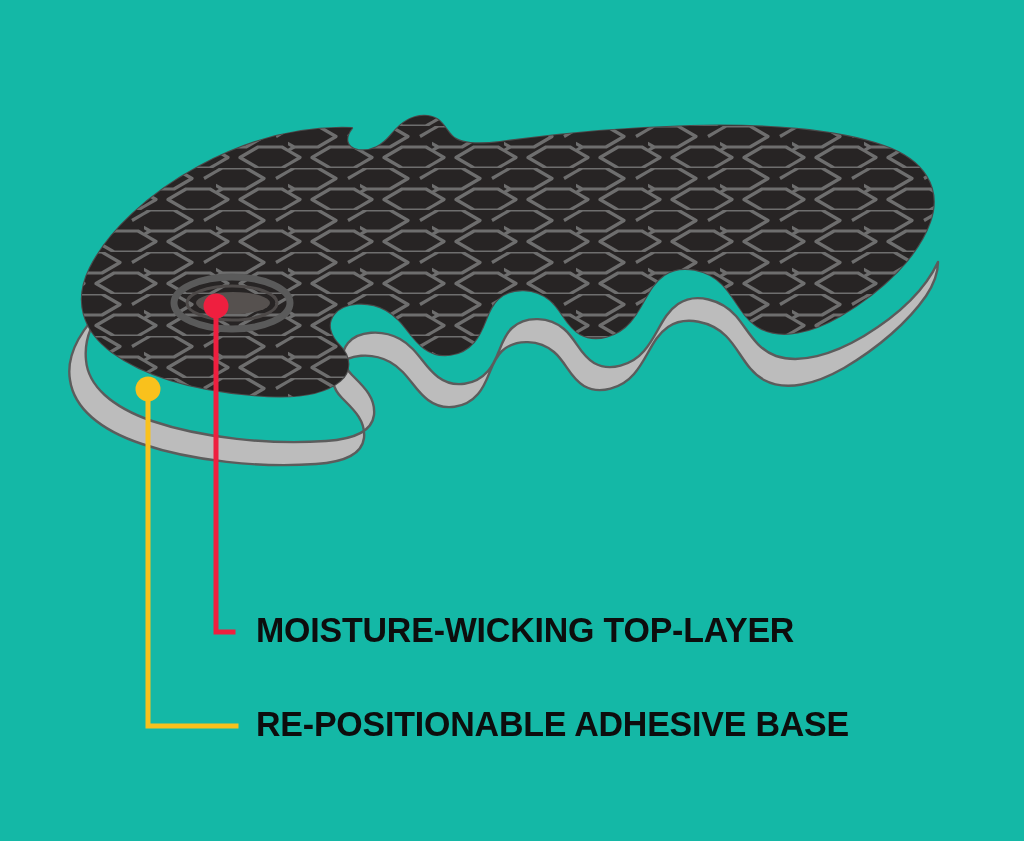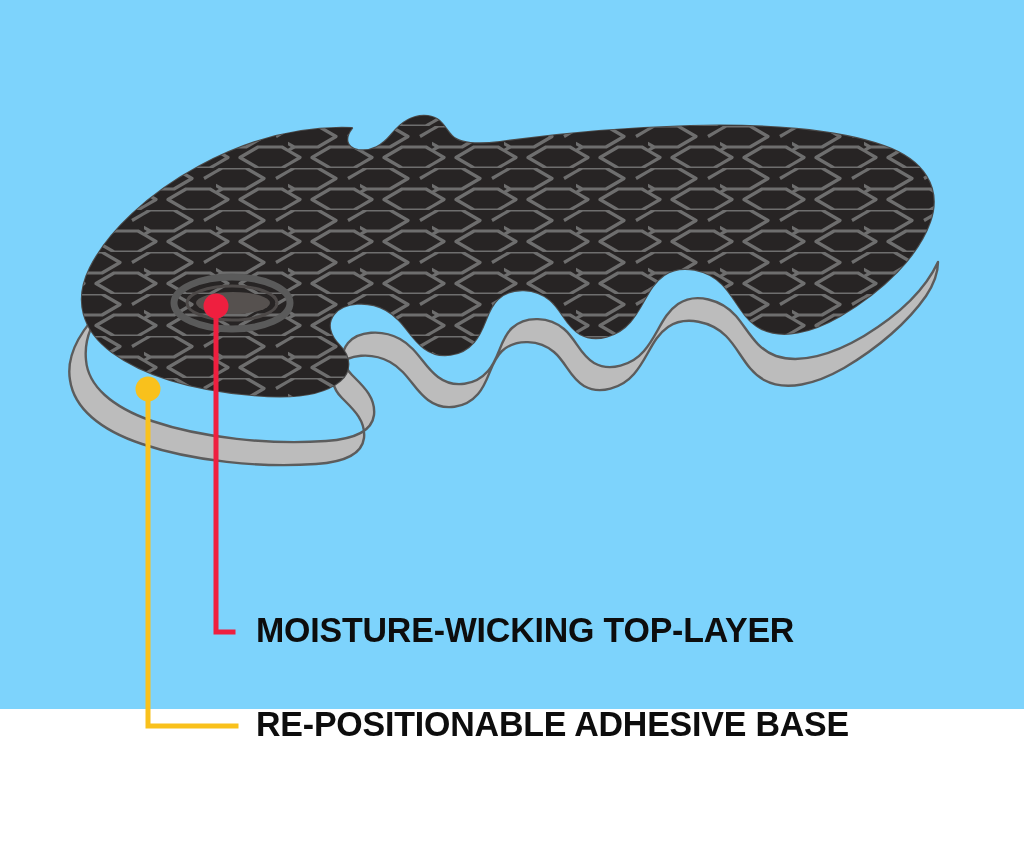--- a/index.html
+++ b/index.html
@@ -10,22 +10,22 @@
   body {
     width: 1024px;
     height: 841px;
     font-family: "Liberation Sans", sans-serif;
     overflow: hidden;
     position: relative;
   }
   #stage {
     position: relative;
     width: 1024px;
-    height: 709px;
-    background: #7dd3fc;
+    height: 841px;
+    background: #14b8a6;
   }
   #product-svg {
     position: absolute;
     left: 0;
     top: 0;
     width: 1024px;
     height: 841px;
     display: block;
   }
   .callout-label {

